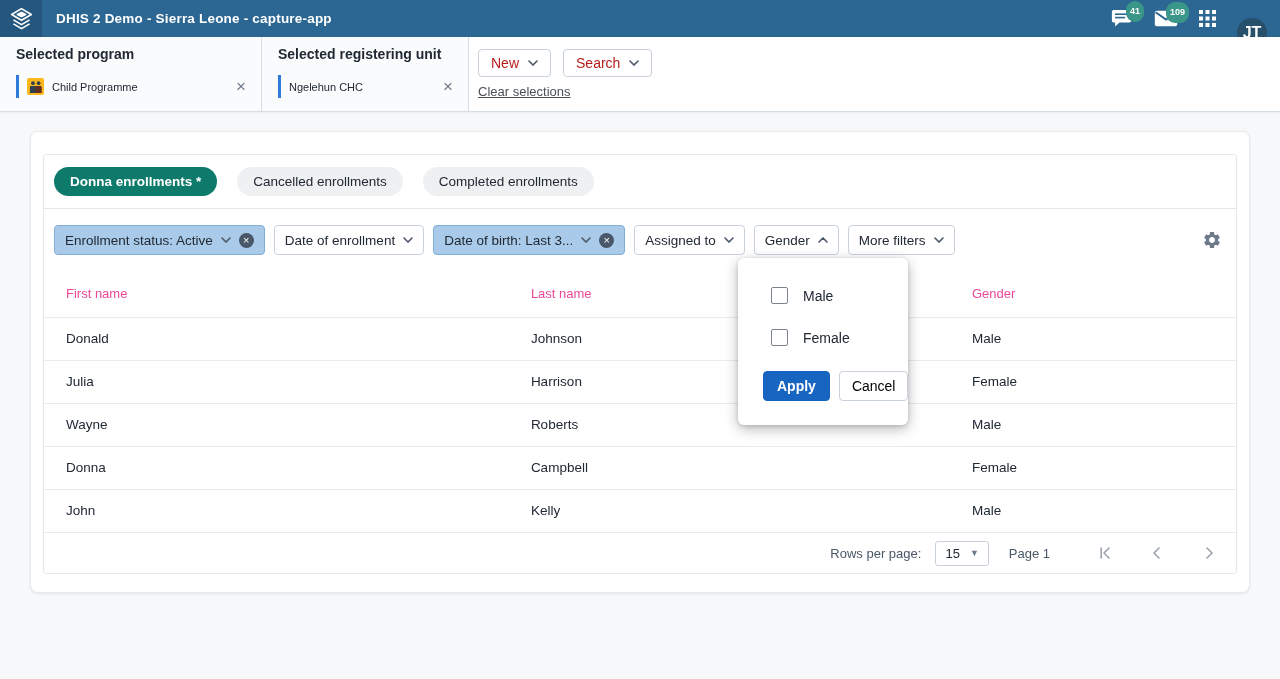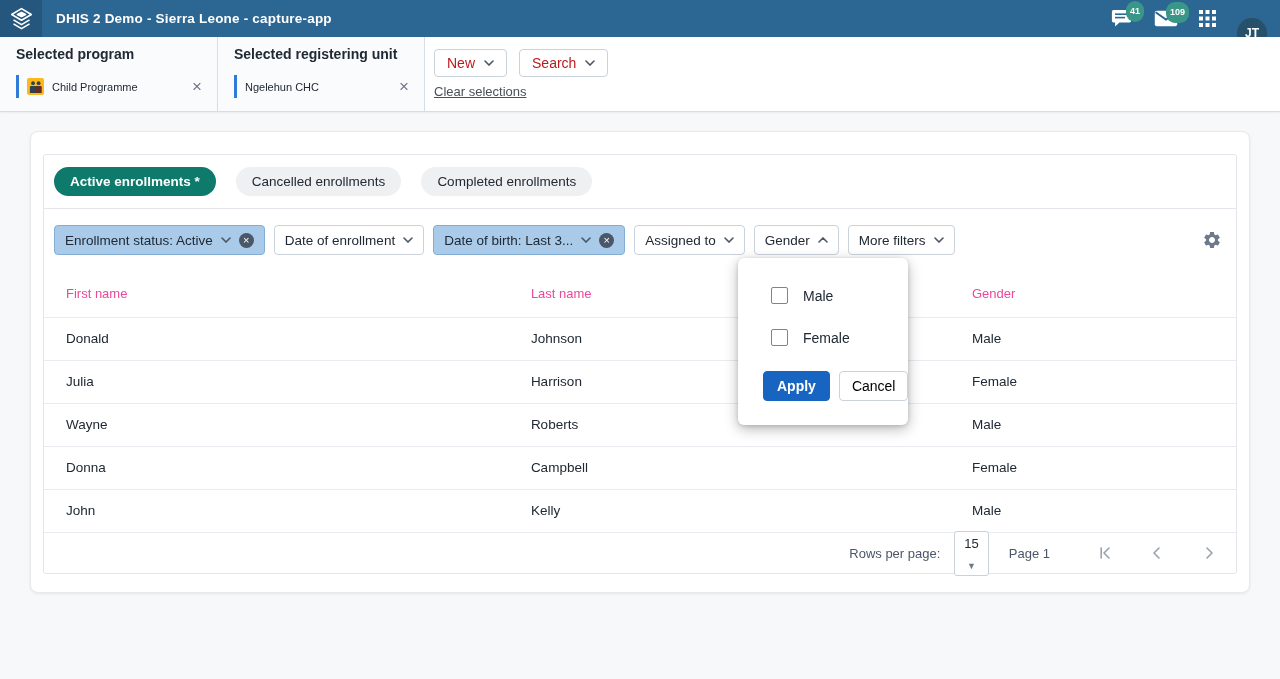--- a/index.html
+++ b/index.html
@@ -12,24 +12,24 @@
     overflow:hidden;
     position:relative;
   }
   
   .topbar { height:37px; background:var(--header-bg,#2c6693); display:flex; align-items:center; color:#fff; }
   .logo-wrap { width:42px; height:37px; background:rgba(0,0,0,.14); display:flex; align-items:center; justify-content:center; cursor:pointer; }
   .app-title { font-size:13.5px; font-weight:bold; margin-left:14px; letter-spacing:.2px; }
   .header-actions { margin-left:auto; display:flex; align-items:center; gap:21px; padding-right:13px; }
   .hicon { position:relative; display:flex; align-items:center; justify-content:center; cursor:pointer; }
   .badge { position:absolute; top:-8px; right:-11px; background:var(--badge-green,#3a9688); color:#fff; font-size:9px; line-height:1; padding:6px 4px; border-radius:9px; font-weight:bold; }
-  .avatar { width:30px; height:30px; border-radius:50%; background:#27506a; display:flex; align-items:center; justify-content:center; font-size:12px; font-weight:bold; cursor:pointer;margin-top:28px; }
+  .avatar { width:30px; height:30px; border-radius:50%; background:#27506a; display:flex; align-items:center; justify-content:center; font-size:16px; font-weight:bold; cursor:pointer;margin-top:28px; }
   
   .context-bar { display:flex; height:75px; background:#fff; border-bottom:1px solid #d5dde5; box-shadow:0 1px 2px rgba(0,0,0,.05); position:relative; z-index:2; }
-  .ctx-section { width:218px; background:#fafbfc; border-right:1px solid #d5dde5; padding:9px 12px 0 16px; }
+  .ctx-section { width:262px; background:#fafbfc; border-right:1px solid #d5dde5; padding:9px 12px 0 16px; }
   .ctx-section.unit { width:207px; }
   .ctx-label { font-size:14px; font-weight:bold; }
   .ctx-value-row { display:flex; align-items:center; margin-top:13px; border-left:3px solid var(--accent-blue,#2f7bd9); padding-left:8px; min-height:23px; }
   .program-icon { width:17px; height:17px; background:#fdb81e; border-radius:2px; margin-right:8px; display:flex; align-items:center; justify-content:center; flex:0 0 17px; }
   .ctx-value { font-size:11px; }
   .ctx-close { margin-left:auto; color:#6e7a8a; font-size:17px; line-height:1; cursor:pointer; padding:0 3px; }
   .ctx-actions { flex:1; background:#fff; padding:12px 0 0 9px; }
   .btn-row { display:flex; gap:12px; }
   .btn { display:inline-flex; align-items:center; gap:9px; background:#fff; border:1px solid #c9d2da; border-radius:4px; padding:5px 12px; font-size:14px; color:#b91c1c; cursor:pointer; font-family:inherit; }
   .clear-link { display:inline-block; margin-top:7px; font-size:13px; color:#4a5056; text-decoration:underline; cursor:pointer; }
@@ -46,21 +46,21 @@
   .remove-dot { width:15px; height:15px; border-radius:50%; background:#4a5768; color:#fff; font-size:11px; line-height:1; display:flex; align-items:center; justify-content:center; cursor:pointer; }
   .gear-btn { margin-left:auto; cursor:pointer; display:flex; }
   
   table.list { width:100%; border-collapse:collapse; table-layout:fixed; }
   table.list col.c1 { width:39%; } table.list col.c2 { width:37%; }
   table.list th { text-align:left; font-size:13px; font-weight:normal; color:#ec4899; padding-left:22px; height:46px; }
   table.list td { font-size:13.5px; color:#212934; padding-left:22px; height:43px; border-top:1px solid #e8ecf0; }
   tr.data-row { cursor:pointer; }
   
   .pagination { display:flex; align-items:center; justify-content:flex-end; height:41px; border-top:1px solid #e8ecf0; padding-right:16px; font-size:13px; color:#4a5768; }
-  .rpp-select { display:inline-flex; align-items:center; gap:10px; border:1px solid #c9d2da; border-radius:3px; padding:4px 9px; font-size:13px; color:#212934; cursor:pointer; margin-left:14px; background:#fff; font-family:inherit;flex-direction:column; }
+  .rpp-select { display:inline-flex; align-items:center; gap:10px; border:1px solid #c9d2da; border-radius:3px; padding:4px 9px; font-size:13px; color:#212934; cursor:pointer; margin-left:14px; background:#fff; font-family:inherit; }
   .rpp-caret { color:#6e7a8a; font-size:9px; }
   .page-label { margin:0 14px 0 20px; }
   .nav-btn { background:none; border:none; cursor:pointer; padding:4px; margin-left:30px; display:inline-flex; color:#9aa3ad; }
   
   .dropdown { position:absolute; left:694px; top:103px; width:170px; background:#fff; border-radius:6px; box-shadow:0 4px 14px rgba(0,0,0,.28), 0 1px 4px rgba(0,0,0,.14); padding:29px 0 24px; z-index:20; }
   .opt-row { display:flex; align-items:center; gap:15px; padding-left:33px; margin-bottom:25px; cursor:pointer; }
   .checkbox { width:17px; height:17px; border:1px solid #7c848d; border-radius:2px; background:#fff; flex:0 0 17px; cursor:pointer; }
   .opt-label { font-size:14px; }
   .dd-buttons { display:flex; gap:9px; padding-left:25px; }
   .apply-btn { background:var(--apply-blue,#1765c0); color:#fff; font-size:14px; font-weight:bold; border:1px solid var(--apply-blue,#1765c0); border-radius:4px; padding:6px 13px; cursor:pointer; font-family:inherit; }
@@ -156,21 +156,21 @@
     </div>
     <a class="clear-link">Clear selections</a>
   </section>
 </div>
 
 <main>
   <div class="card">
     <div class="inner">
 
       <div class="tabs-row">
-        <button class="pill active">Active enrollments *</button>
+        <button class="pill active">Donna enrollments *</button>
         <button class="pill">Cancelled enrollments</button>
         <button class="pill">Completed enrollments</button>
       </div>
 
       <div class="filter-row">
         <button class="chip selected">
           <span>Enrollment status: Active</span>
           <span class="chev">
             <svg width="10" height="6" viewBox="0 0 10 6">
                 <path d="M1 1l4 4 4-4" fill="none" stroke="currentColor" stroke-width="1.6" stroke-linecap="round"></path>

